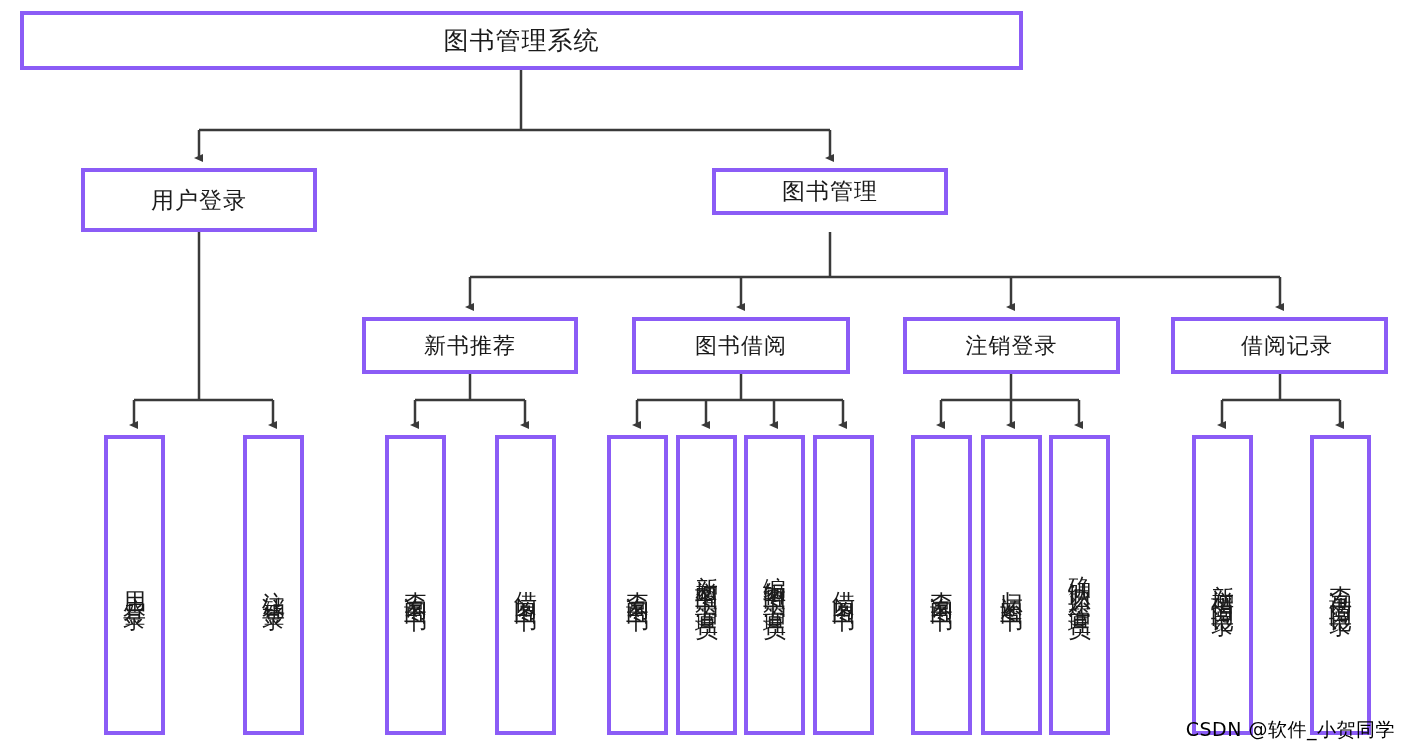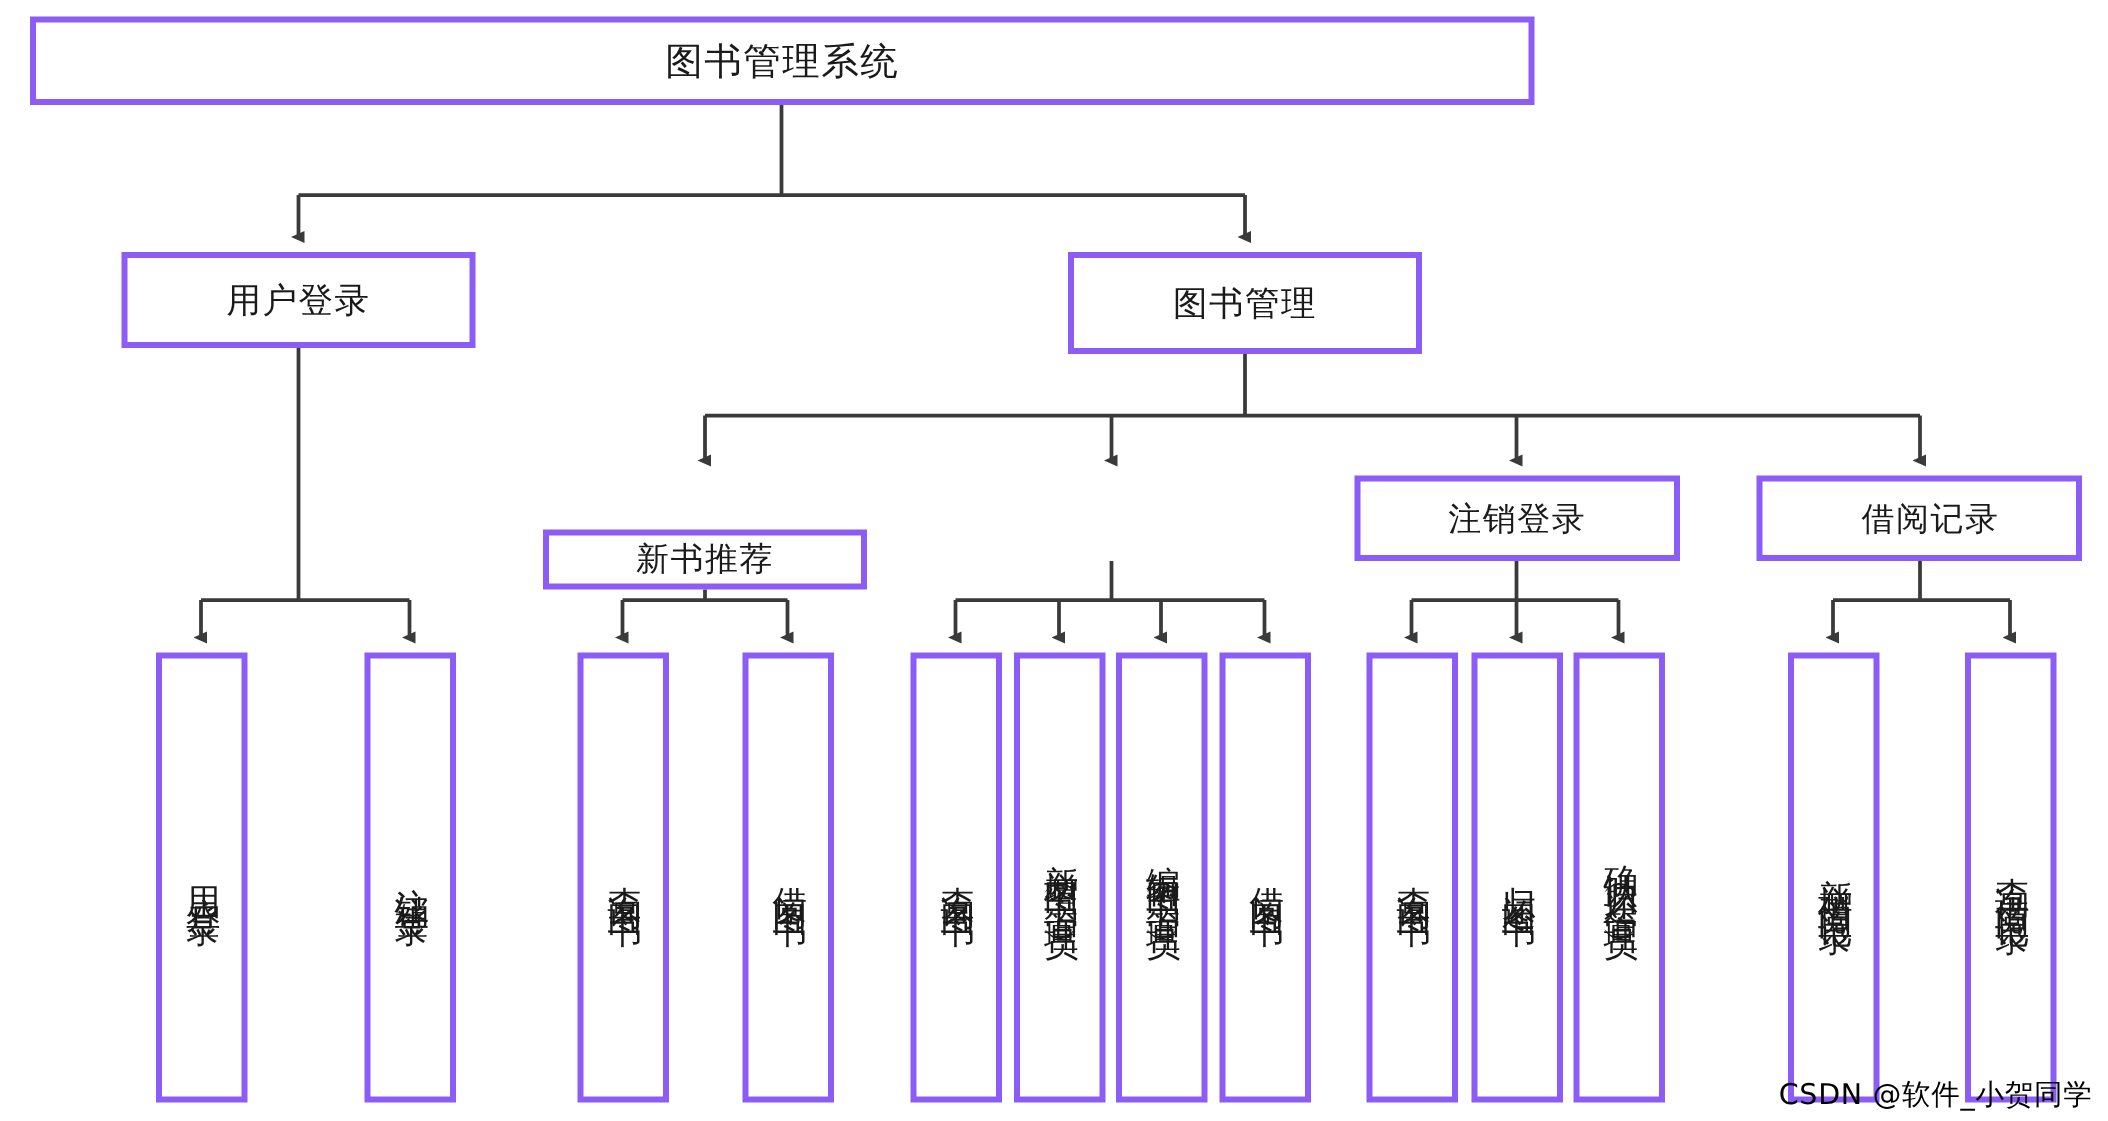--- a/index.html
+++ b/index.html
@@ -123,26 +123,29 @@
     </g>
   </svg>
 
   <div class="node root" style="left:20px; top:11px; width:1003px; height:59px;">
     <span>图书管理系统</span>
   </div>
 
   <div class="node lvl1" style="left:81px; top:168px; width:236px; height:64px;">
     <span>用户登录</span>
   </div>
-  <div class="node lvl1" style="left:712px; top:168px; width:236px; height:68px;">
+  <div class="node lvl1" style="left:712px; top:168px; width:236px; height:47px;">
     <span>图书管理</span>
   </div>
 
-  <div class="node lvl2" style="left:362px; top:317px; width:216px; height:40px;margin-top:36px;">
+  <div class="node lvl2" style="left:362px; top:317px; width:216px; height:57px;">
     <span>新书推荐</span>
+  </div>
+  <div class="node lvl2" style="left:632px; top:317px; width:218px; height:57px;">
+    <span>图书借阅</span>
   </div>
   <div class="node lvl2" style="left:903px; top:317px; width:217px; height:57px;">
     <span>注销登录</span>
   </div>
   <div class="node lvl2" style="left:1171px; top:317px; width:217px; height:57px;padding-left:15px;">
     <span>借阅记录</span>
   </div>
 
   <div class="node leaf" style="left:104px; top:435px; width:61px; height:300px;">
     <span class="vtext">用户登录</span>

